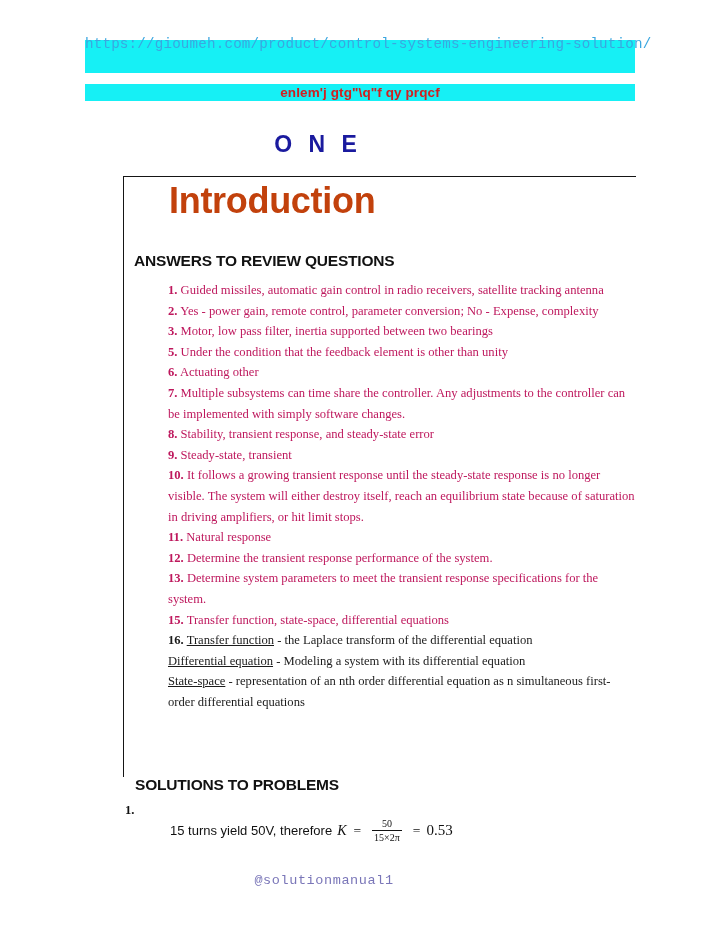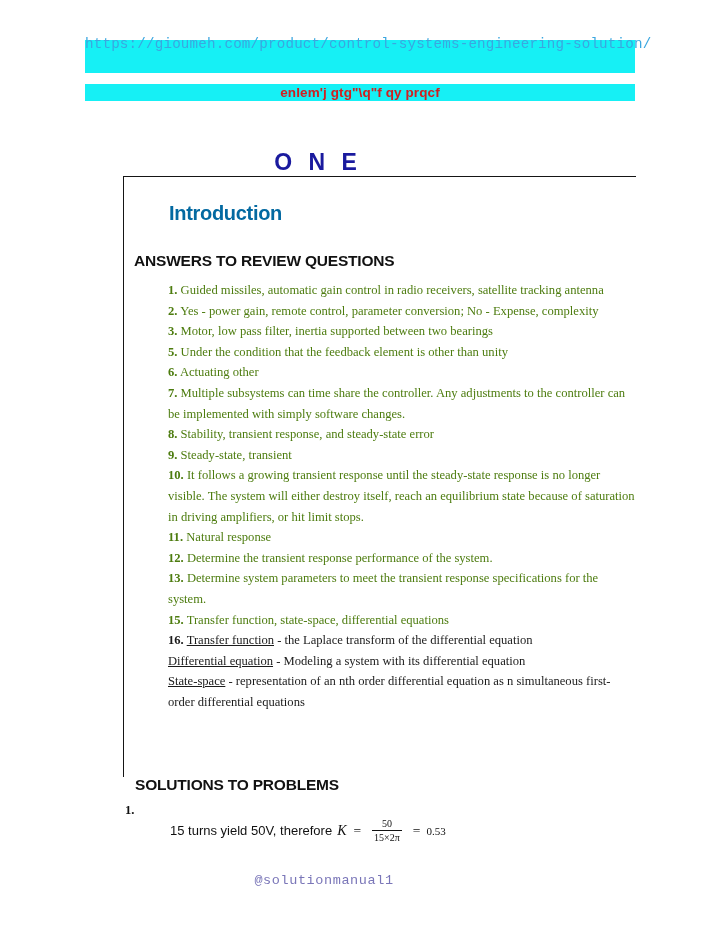--- a/index.html
+++ b/index.html
@@ -71,44 +71,43 @@
     position: absolute;
     left: 0;
     top: 131px;
     width: 636px;
     text-align: center;
     font-family: "Liberation Sans", sans-serif;
     font-weight: bold;
     font-size: 23px;
     letter-spacing: 5px;
     color: #1a1a9e;
-    margin-top: 18px;
   }
 
   
   .frame {
     position: absolute;
     left: 123px;
     top: 176px;
     width: 513px;
     height: 601px;
     border-top: 1.6px solid #151515;
     border-left: 1.6px solid #151515;
     box-sizing: border-box;
   }
 
   .chapter-title {
     position: absolute;
     left: 169px;
-    top: 202px;
-    font-family: "Liberation Sans", sans-serif;
-    font-weight: bold;
-    font-size: 20px;
+    top: 180px;
+    font-family: "Liberation Sans", sans-serif;
+    font-weight: bold;
+    font-size: 36px;
     letter-spacing: -0.3px;
-    color: #0369a1;
+    color: #c2410c;
   }
 
   .section-head {
     position: absolute;
     font-family: "Liberation Sans", sans-serif;
     font-weight: bold;
     font-size: 15.5px;
     letter-spacing: -0.2px;
     color: #111111;
   }
@@ -119,21 +118,21 @@
   .answers {
     position: absolute;
     left: 168px;
     top: 280px;
     width: 468px;
   }
   .ans-item {
     font-family: "Liberation Serif", serif;
     font-size: 12.6px;
     line-height: 20.6px;
-    color: #4d7c0f;
+    color: #be185d;
     text-align: left;
   }
   .ans-num {
     font-weight: bold;
   }
   .defn {
     font-family: "Liberation Serif", serif;
     font-size: 12.6px;
     line-height: 20.6px;
     color: #1b1b1b;
@@ -190,21 +189,21 @@
     padding: 0 3px 1px 3px;
   }
   .frac .den {
     font-size: 10px;
     line-height: 11px;
     border-top: 1.1px solid #111111;
     padding: 1px 2px 0 2px;
   }
   .math-res {
     font-family: "Liberation Serif", serif;
-    font-size: 11px;
+    font-size: 15px;
     margin-left: 3px;
   }
 
   
   .watermark {
     position: absolute;
     left: 0;
     top: 873px;
     width: 648px;
     text-align: center;

